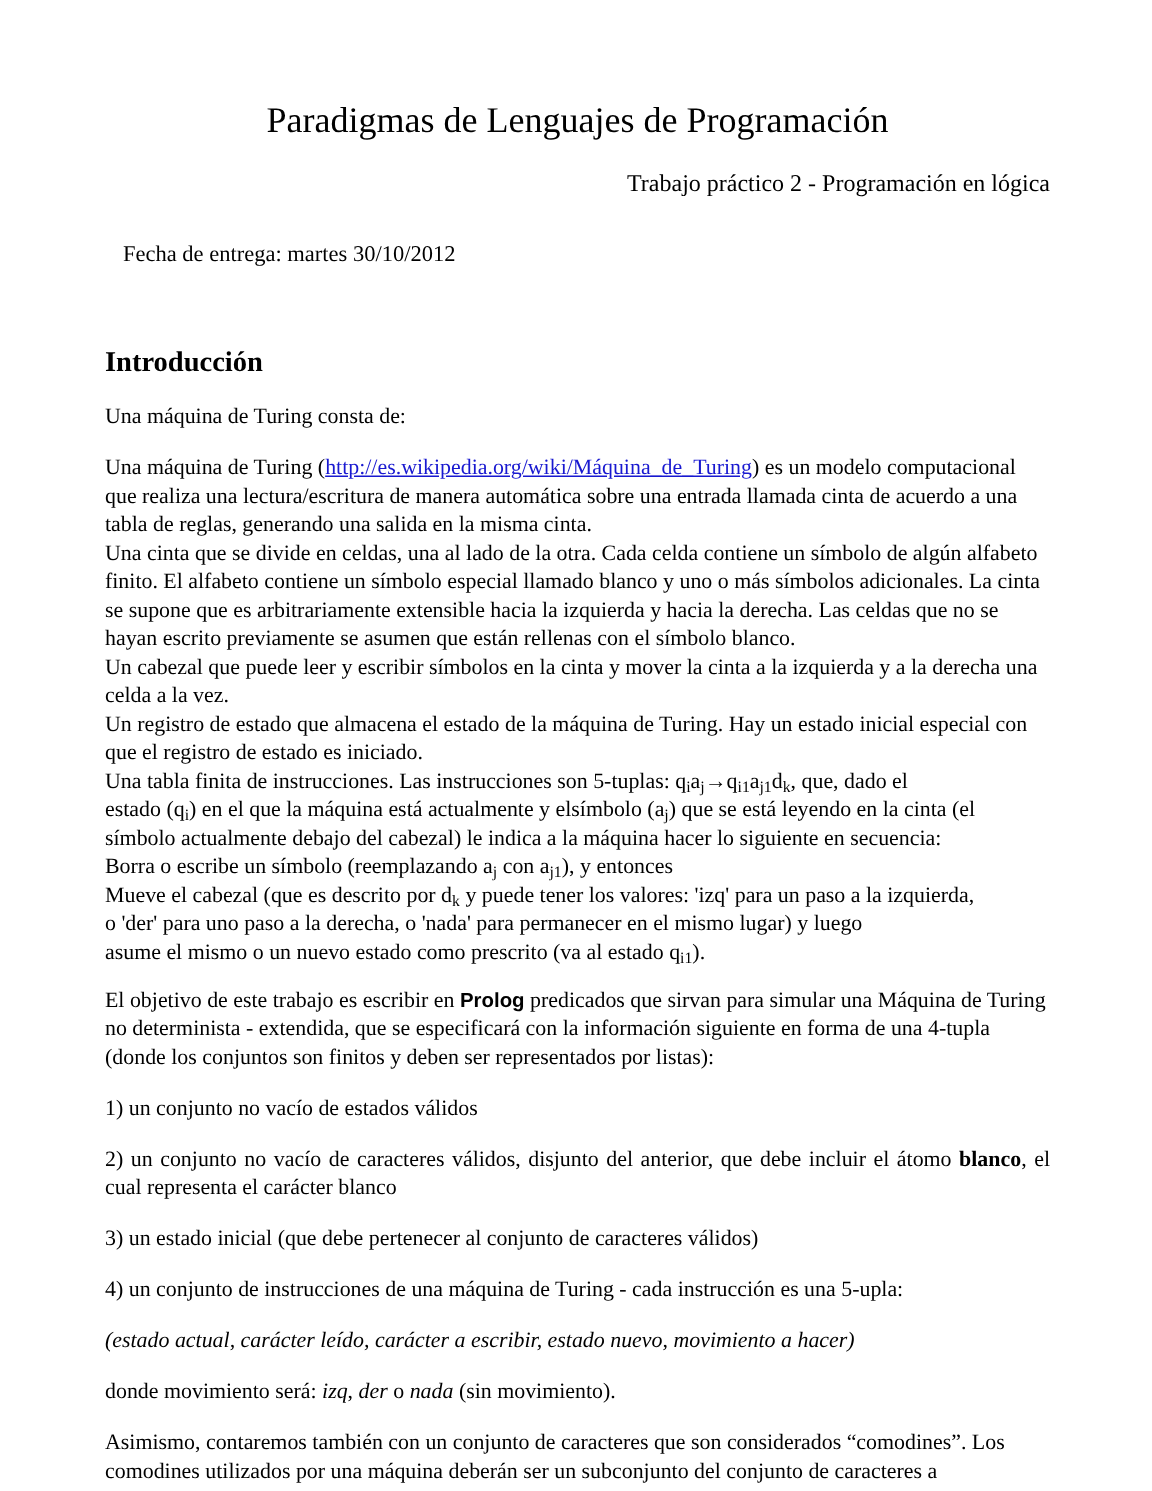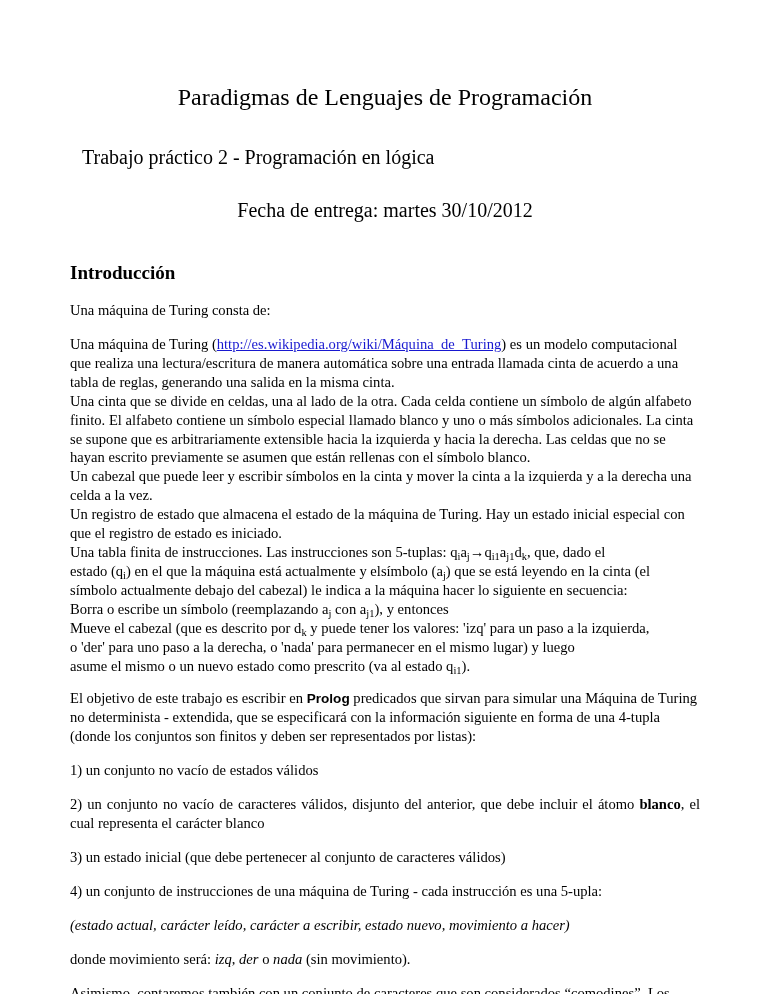--- a/index.html
+++ b/index.html
@@ -18,36 +18,36 @@
     width: 768px;
     height: 994px;
     box-sizing: border-box;
     padding: 60px 68px 0 70px;
     position: relative;
   }
   .title-main {
     font-size: 24px;
     text-align: center;
     font-weight: normal;
-    margin: 16px;
+    margin: 0;
     padding-top: 6px;
     line-height: 1.25;
   }
   .title-sub {
-    font-size: 20px;
-    text-align: left;
+    font-size: 16px;
+    text-align: right;
     font-weight: normal;
-    margin: 12px;
+    margin: 0;
     padding-top: 17px;
     line-height: 1.25;
   }
   .title-date {
-    font-size: 20px;
-    text-align: center;
-    margin: 0;
+    font-size: 15px;
+    text-align: left;
+    margin: 12px;
     padding-top: 16px;
     line-height: 1.25;
   }
   .sec-heading {
     font-size: 19px;
     font-weight: bold;
     margin: 0;
     padding-top: 38px;
     line-height: 1.3;
   }

